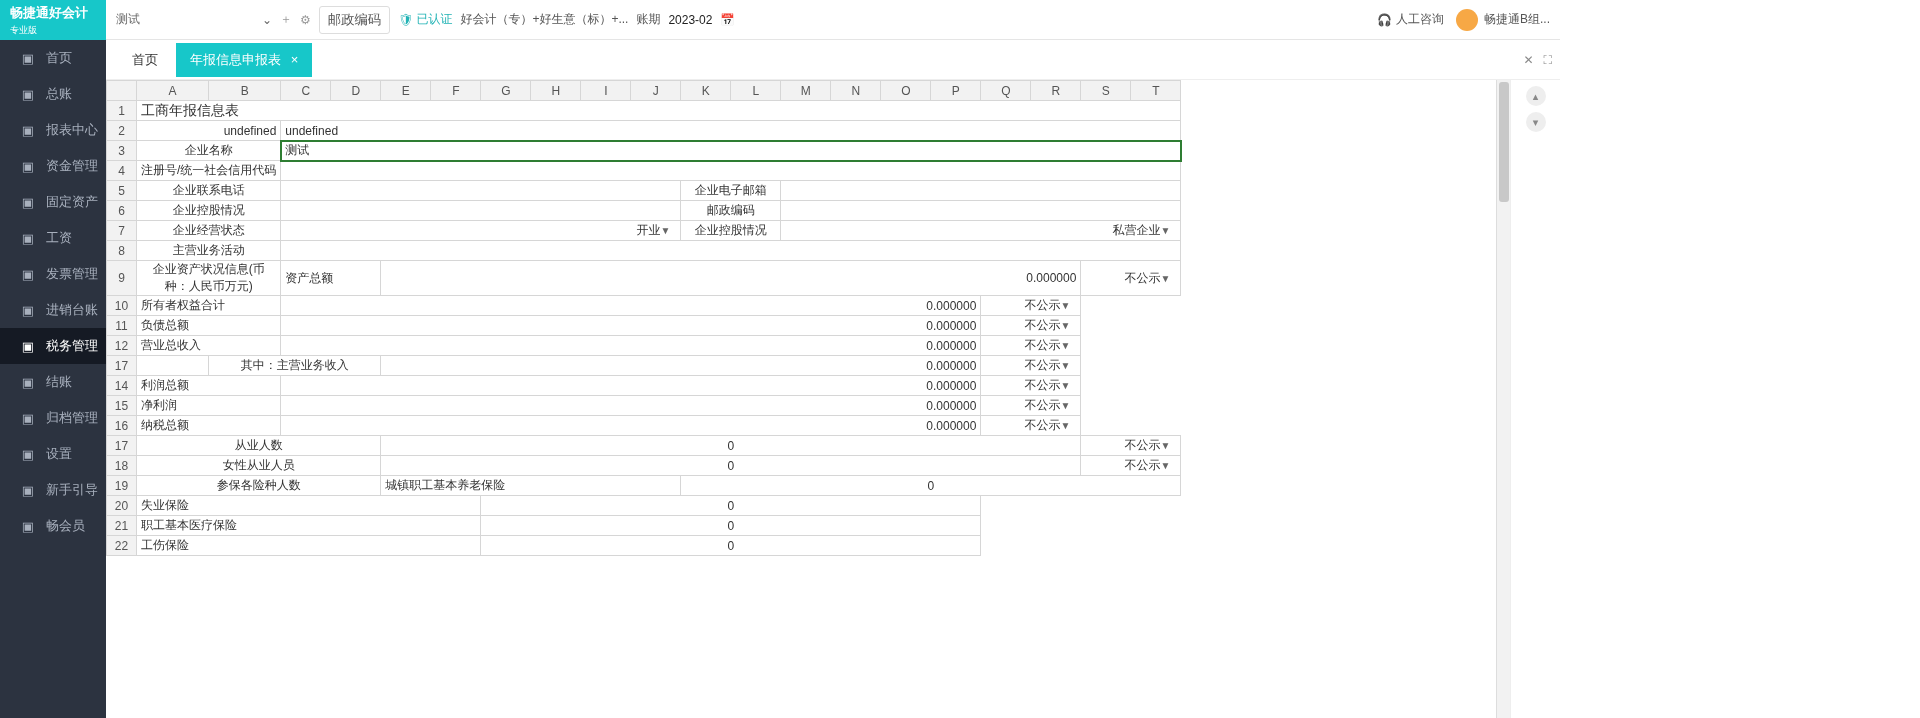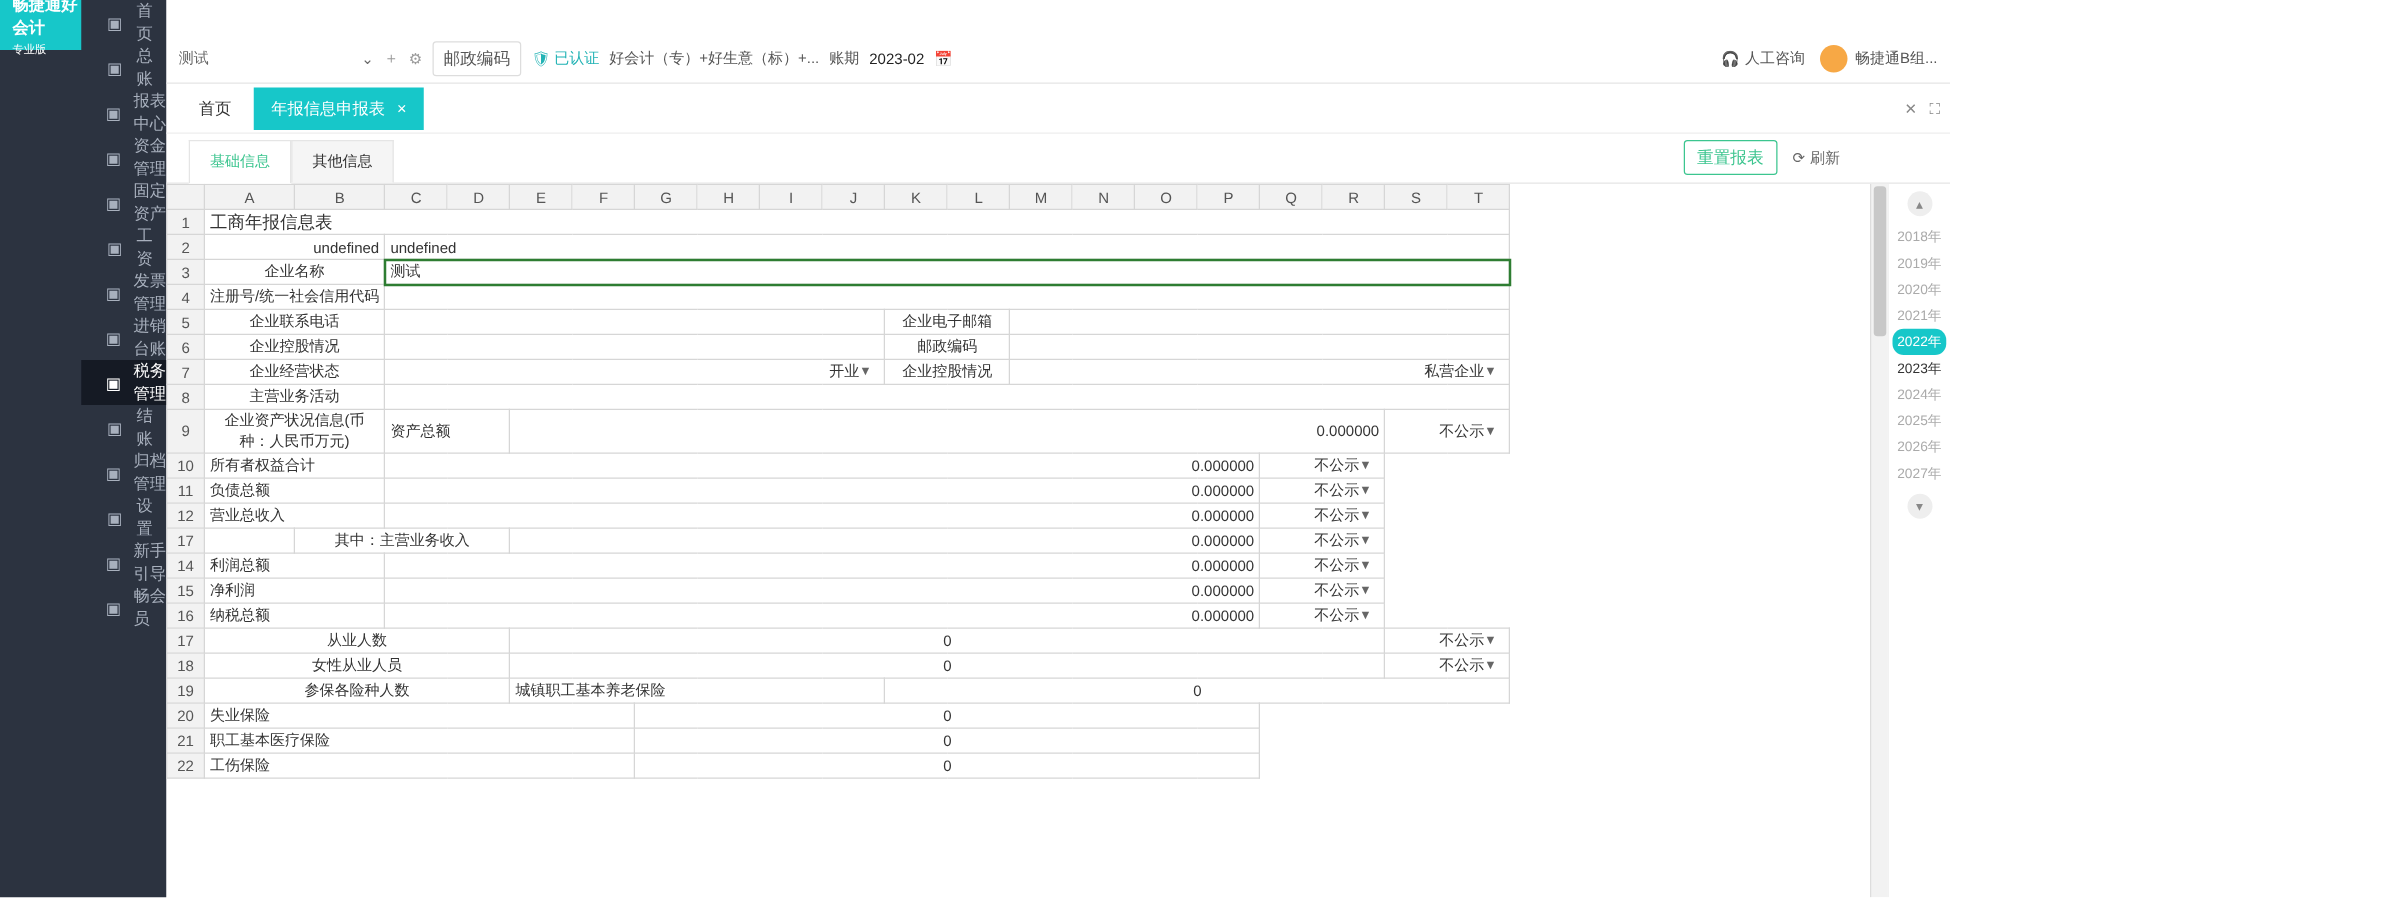--- a/index.html
+++ b/index.html
@@ -1,28 +1,28 @@
 <!DOCTYPE html>
 <html><head>
 <meta charset="utf-8">
 <style>
 * { margin: 0; padding: 0; box-sizing: border-box; }
 body { font-family: "Microsoft YaHei", Arial, sans-serif; font-size: 12px; color: #333; background: #fff; overflow: hidden; }
 .app { display: flex; height: 718px; width: 1560px; }
 
 
-.sidebar { width: 133px; background: #2c3340; color: #a8b0bd; display: flex; flex-direction: row; }
+.sidebar { width: 106px; background: #2c3340; color: #a8b0bd; display: flex; flex-direction: column; }
 .logo-area { background: #17c7c9; height: 40px; display: flex; align-items: center; padding-left: 10px; color: #fff; font-size: 13px; font-weight: bold; }
 .logo-sub { font-size: 9px; font-weight: normal; margin-top: 2px; font-family: Liberation Mono, monospace; }
 .nav-item { height: 36px; display: flex; align-items: center; padding-left: 20px; cursor: pointer; font-size: 13px; gap: 10px; }
 .nav-item.active { background: #151a24; color: #fff; }
 .nav-icon { width: 16px; height: 16px; display: inline-flex; align-items: center; justify-content: center; }
 
 
-.main { flex: 1; display: flex; flex-direction: column; position: relative; margin-top: 27px; }
+.main { flex: 1; display: flex; flex-direction: column; position: relative; }
 
 
 .topbar { height: 40px; display: flex; align-items: center; border-bottom: 1px solid #e5e5e5; padding: 0 10px; gap: 8px; font-size: 12px; }
 .company-select { display: flex; align-items: center; gap: 6px; color: #666; }
 .company-name { min-width: 140px; }
 .top-btn { padding: 4px 8px; border: 1px solid #ddd; border-radius: 3px; cursor: pointer; background: #fff; color: #555; }
 .verified { color: #22b3b5; display: inline-flex; align-items: center; gap: 3px; }
 .period-label { color: #555; }
 .period-val { color: #222; }
 .top-right { margin-left: auto; display: flex; align-items: center; gap: 12px; color: #555; }
@@ -177,31 +177,20 @@
       <div class="tab active">
         <span>年报信息申报表</span>
         <span class="close">×</span>
       </div>
       <div class="tab-actions">
         <span style="cursor:pointer;">✕</span>
         <span style="cursor:pointer;">⛶</span>
       </div>
     </div>
 
-    <div class="subtabs">
-      <div class="subtab active">基础信息</div>
-      <div class="subtab">其他信息</div>
-      <div class="sub-toolbar">
-        <button class="btn-reset">重置报表</button>
-        <span class="btn-refresh">
-          <span>⟳</span>
-          <span>刷新</span>
-        </span>
-      </div>
-    </div>
 
     <div class="sheet-wrap">
       <div class="sheet">
         <table class="grid" id="grid">
             <tbody>
               <tr>
                 <th class="rowhdr"></th>
                 <th class="colhdr colA">A</th>
                 <th class="colhdr colB">B</th>
                 <th class="colhdr ">C</th>
@@ -456,29 +445,17 @@
                 <td colspan="10" class="formcell" style="text-align:center;">0</td>
               </tr>
             </tbody>
           </table>
       </div>
       <div class="sheet-scroll">
           <div class="thumb"></div>
         </div>
       <div class="year-panel">
         <div class="arrow-btn">▴</div>
-        <div id="year-list">
-            <div class="year-item">2018年</div>
-            <div class="year-item">2019年</div>
-            <div class="year-item">2020年</div>
-            <div class="year-item">2021年</div>
-            <div class="year-item current">2022年</div>
-            <div class="year-item dark">2023年</div>
-            <div class="year-item">2024年</div>
-            <div class="year-item">2025年</div>
-            <div class="year-item">2026年</div>
-            <div class="year-item">2027年</div>
-          </div>
         <div class="arrow-btn">▾</div>
       </div>
     </div>
   </div>
 </div>
 
 </body></html>

